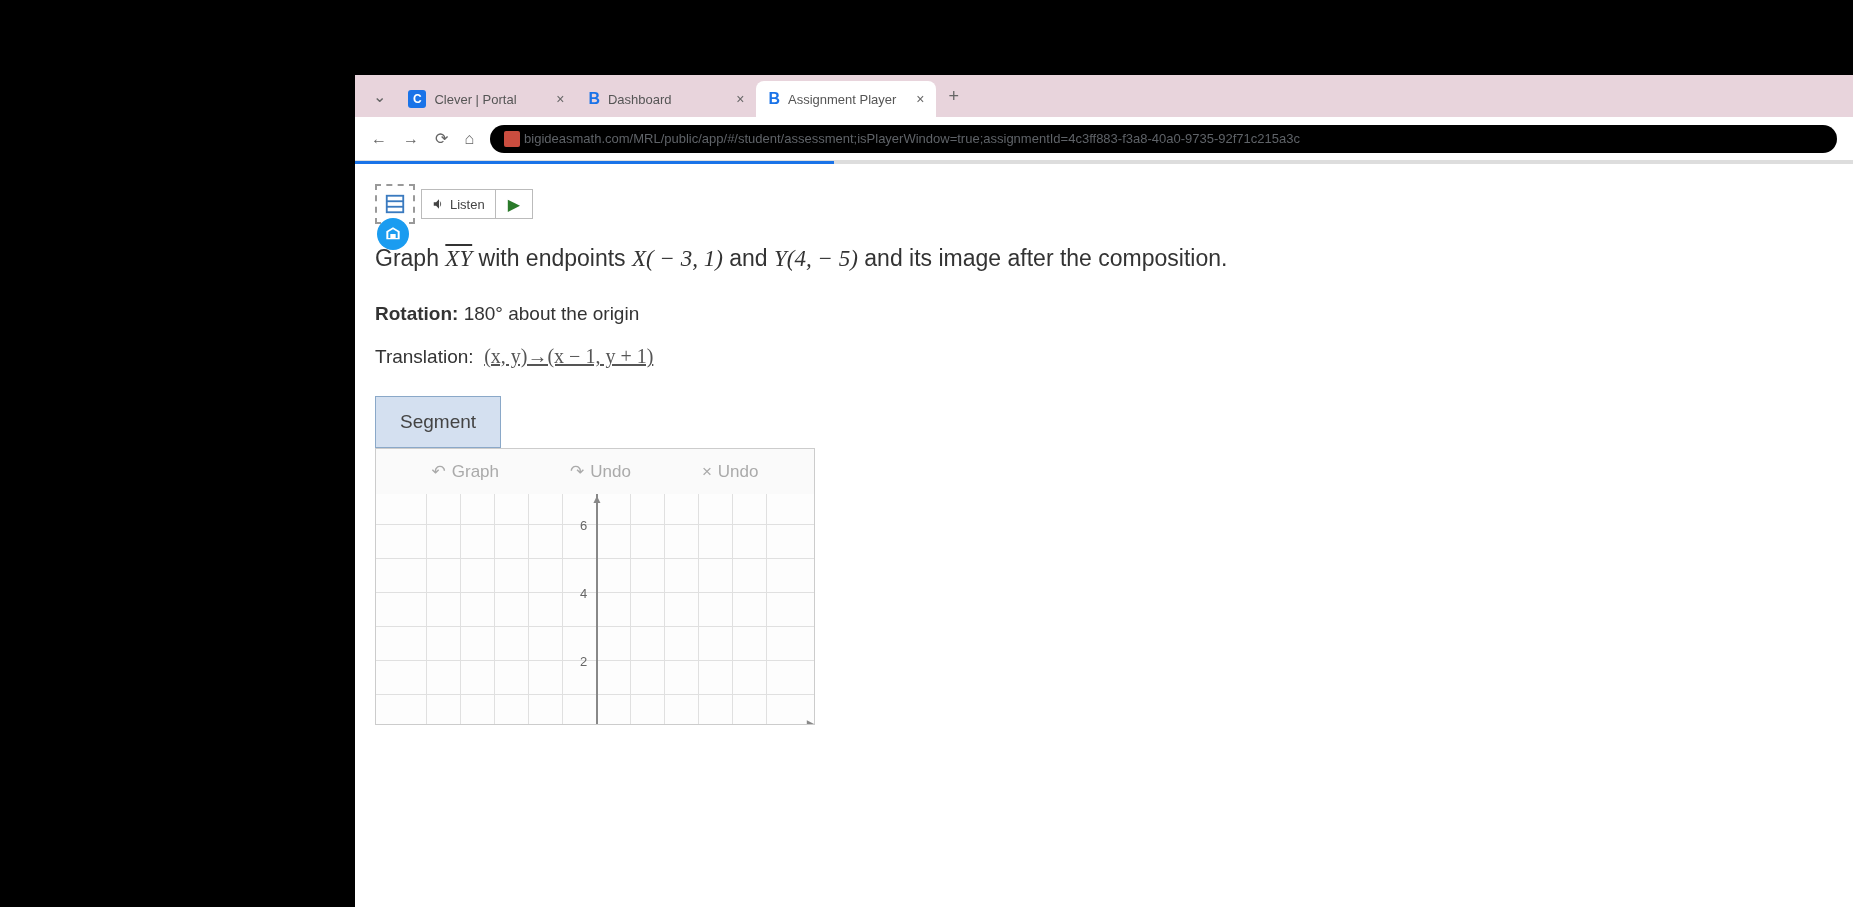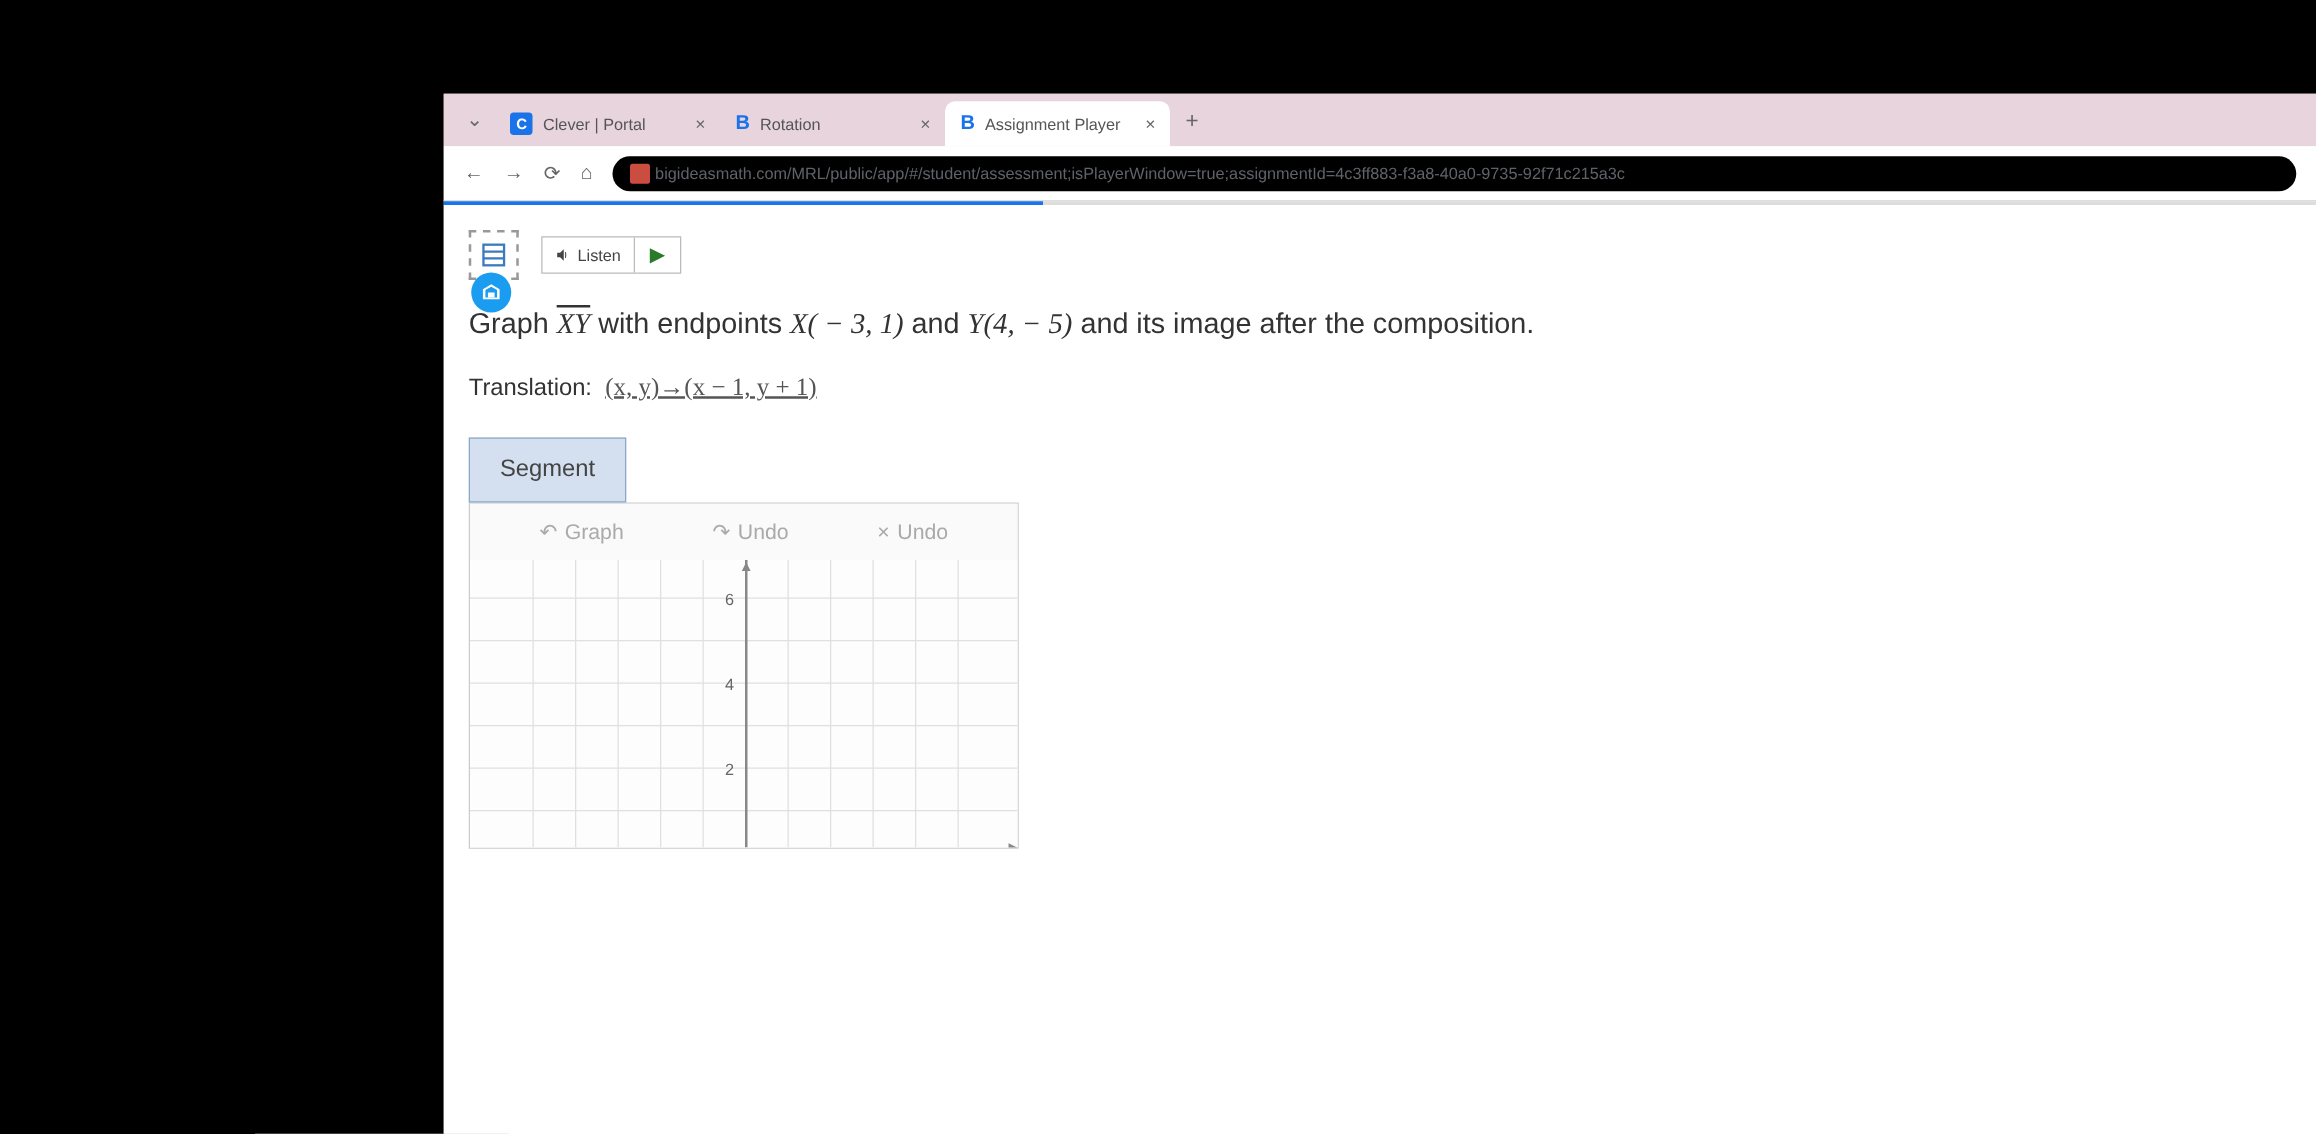--- a/index.html
+++ b/index.html
@@ -15,21 +15,21 @@
 .tab-add { color: #666; padding: 0 12px; font-size: 18px; cursor: pointer; }
 .nav-bar { display: flex; align-items: center; background: #fff; height: 44px; padding: 0 16px; gap: 16px; border-bottom: 1px solid #ddd; }
 .nav-btn { color: #666; cursor: pointer; font-size: 16px; }
 .url-bar { flex: 1; display: flex; align-items: center; gap: 4px; padding: 6px 14px; background: #000000; border-radius: 20px; font-size: 13px; color: #5f6368; }
 .site-icon { width: 16px; height: 16px; background: #ca4d3f; border-radius: 2px; }
 .progress { height: 3px; background: linear-gradient(to right, #1a73e8 0%, #1a73e8 32%, #ddd 32%, #ddd 100%); }
 .content { padding: 20px 20px; background: #fff; height: calc(100% - 89px); position: relative; }
 .listen-row { display: flex; align-items: center; gap: 0; margin-bottom: 10px; }
 .accessibility-icon { width: 40px; height: 40px; background: #fff; border: 2px dashed #999; display: flex; align-items: center; justify-content: center; position: relative; }
 .immersive-icon { position: absolute; left: 0; top: 32px; width: 32px; height: 32px; background: #1a9cf0; border-radius: 50%; display: flex; align-items: center; justify-content: center; color: #fff; font-size: 14px; }
-.listen-btn { display: flex; align-items: center; border: 1px solid #bbb; height: 30px; margin-left: 18px; }
+.listen-btn { display: flex; align-items: center; border: 1px solid #bbb; height: 30px; margin-left: 6px; }
 .listen-label { padding: 0 10px; font-size: 13px; color: #444; display: flex; align-items: center; gap: 4px; }
 .play-arrow { padding: 0 12px; border-left: 1px solid #bbb; height: 100%; display: flex; align-items: center; color: #2a7a2a; }
 .question { font-size: 23px; color: #333; line-height: 1.8; margin-top: 14px; }
 .question .overline { text-decoration: overline; font-style: italic; font-family: 'Times New Roman', serif; }
 .math { font-family: 'Times New Roman', serif; font-style: italic; }
 .rotation { font-size: 19px; color: #333; margin-top: 24px; }
 .rotation b { font-weight: bold; }
 .translation { font-size: 19px; color: #333; margin-top: 20px; }
 .translation b { font-weight: normal; margin-top: 14px; }
 .math-expr { font-family: 'Times New Roman', serif; color: #555; font-size: 20px; text-decoration: underline; }
@@ -55,21 +55,21 @@
 
   <div class="tab-bar">
     <span class="chevron-down">⌄</span>
     <div class="tab">
       <span class="tab-icon-c">C</span>
       <span>Clever | Portal</span>
       <span class="tab-close">×</span>
     </div>
     <div class="tab">
       <span class="tab-icon-b">B</span>
-      <span>Rotation</span>
+      <span>Dashboard</span>
       <span class="tab-close">×</span>
     </div>
     <div class="tab active">
       <span class="tab-icon-b">B</span>
       <span>Assignment Player</span>
       <span class="tab-close">×</span>
     </div>
     <span class="tab-add">+</span>
   </div>
 
@@ -110,20 +110,23 @@
           <span>Listen</span>
         </span>
         <span class="play-arrow">▶</span>
       </div>
     </div>
 
     <div class="question">
       <span>Graph </span><span class="overline">XY</span><span> with endpoints </span><span class="math">X( − 3, 1)</span><span> and </span><span class="math">Y(4, − 5)</span><span> and its image after the composition.</span>
     </div>
 
+    <div class="rotation">
+      <b>Rotation:</b><span> 180° about the origin</span>
+    </div>
 
     <div class="translation">
       <b>Translation:</b>&nbsp;&nbsp;<span class="math-expr">(x, y)→(x − 1, y + 1)</span>
     </div>
 
     <div class="tool-row">
       <button class="segment-btn">Segment</button>
     </div>
 
     <div class="graph-area">

